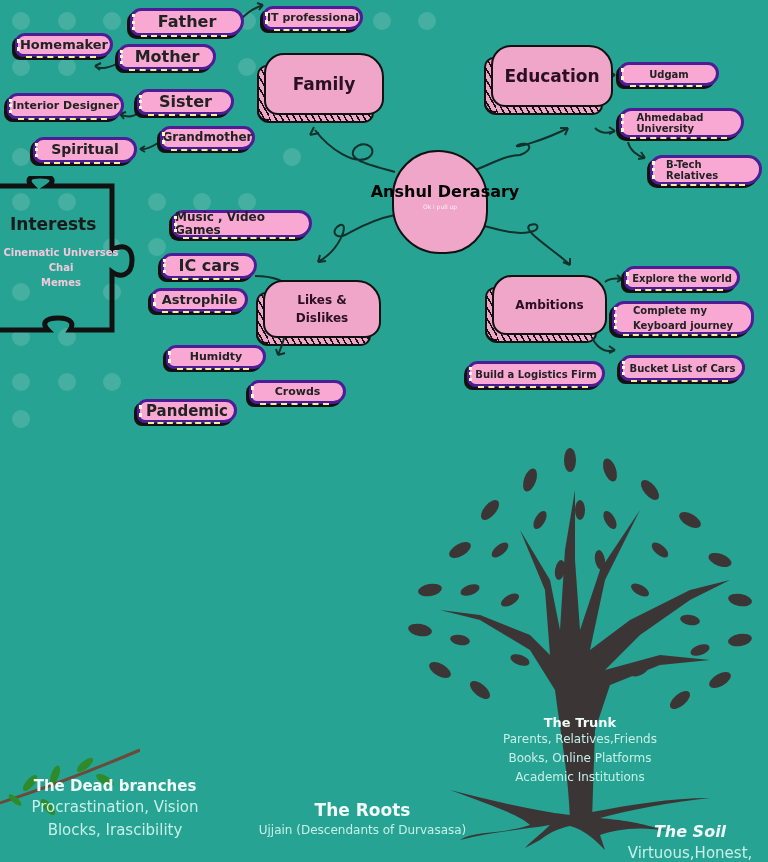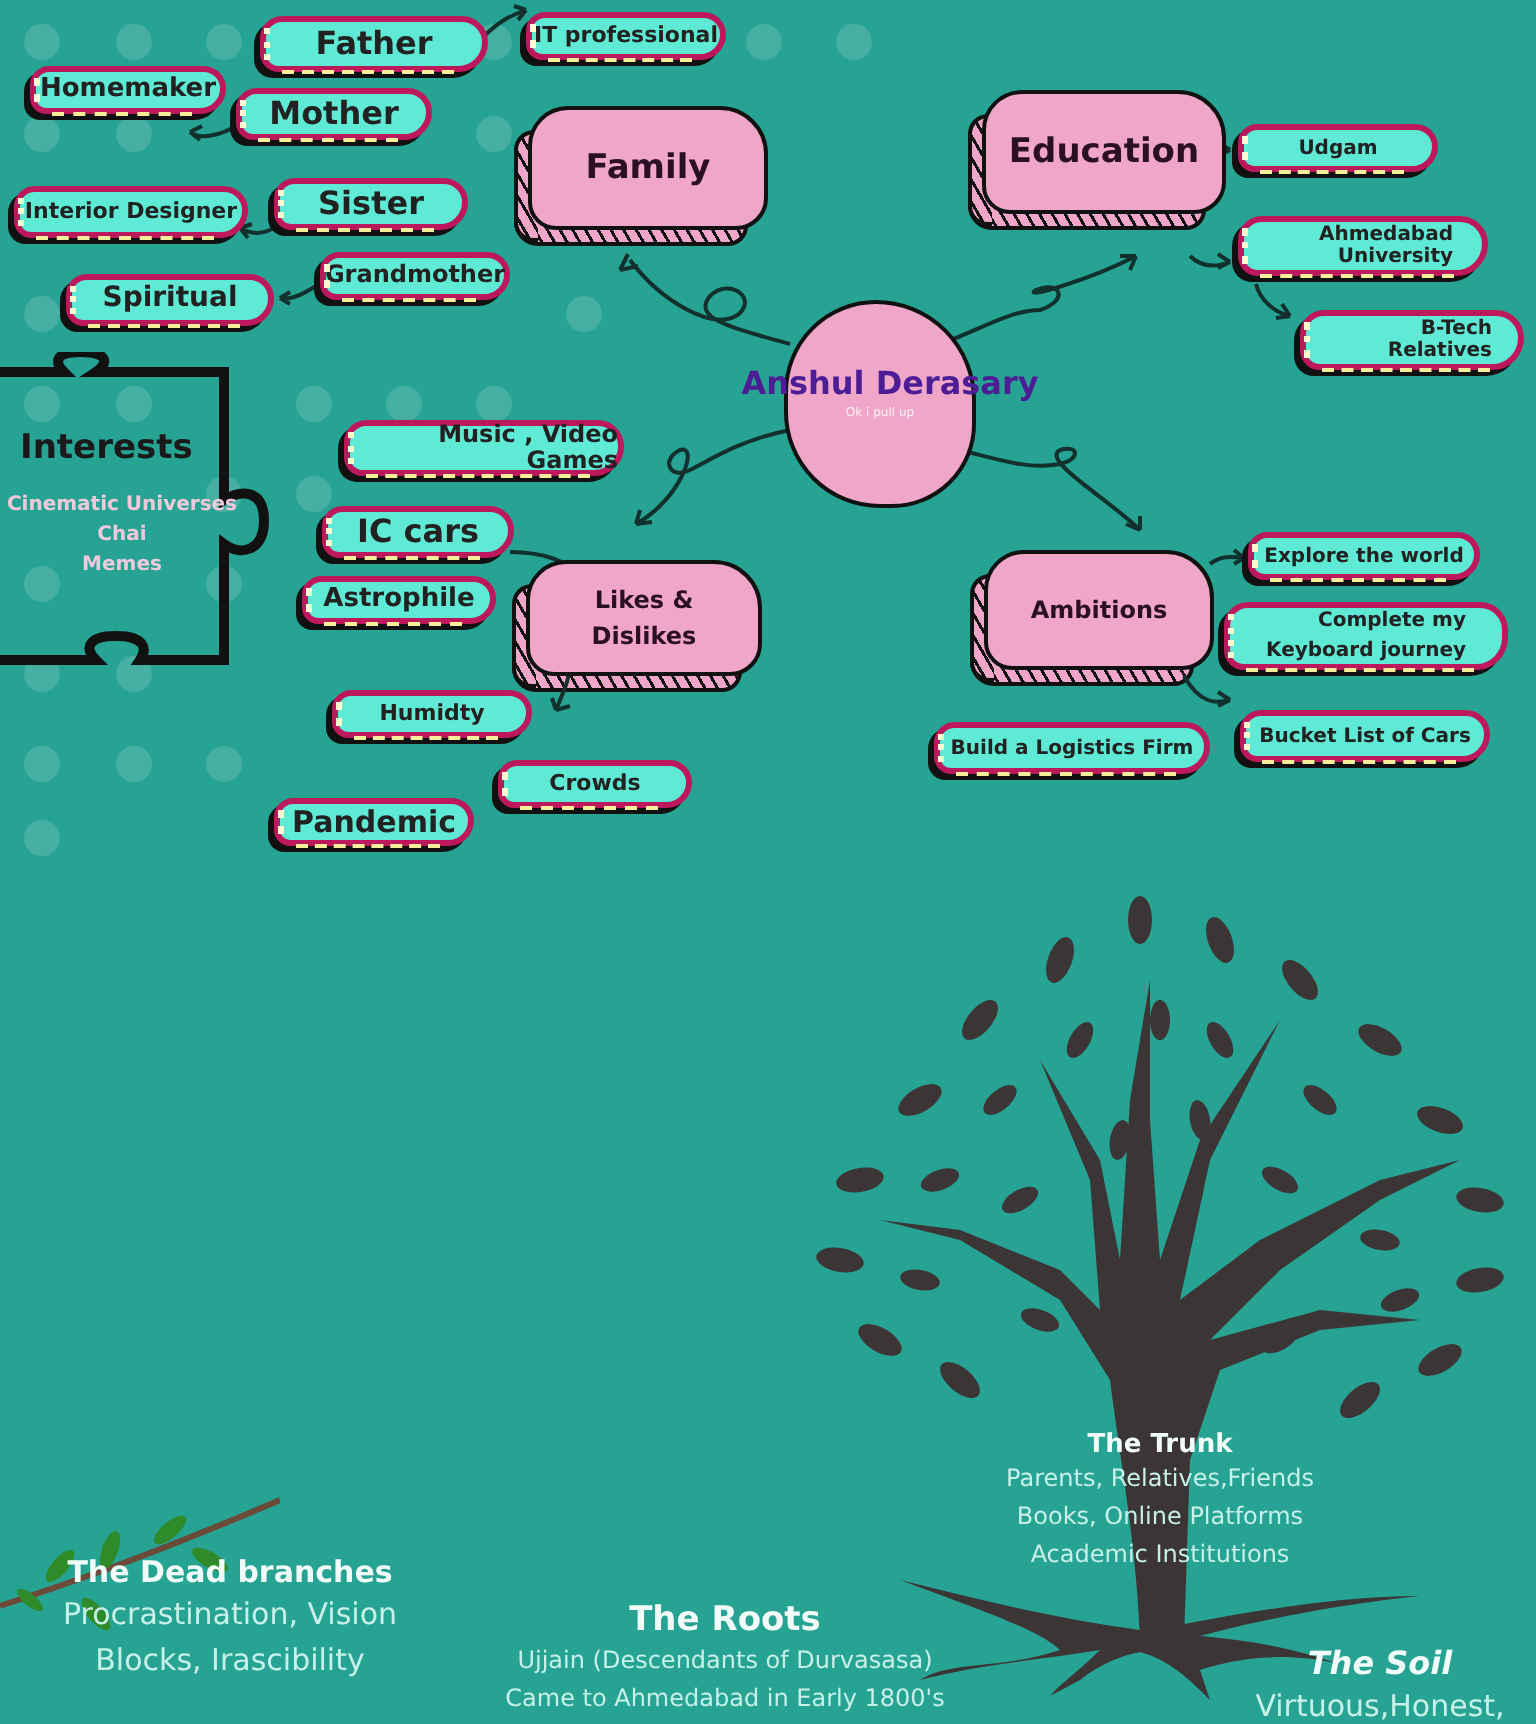--- a/index.html
+++ b/index.html
@@ -1,26 +1,26 @@
 <!DOCTYPE html>
 <html><head>
 <meta charset="utf-8">
 <style>
   html,body{margin:0;padding:0;}
   body{width:768px;height:862px;overflow:hidden;background:#27a393;position:relative;font-family:"DejaVu Sans","Liberation Sans",sans-serif;}
   .canvas{position:absolute;left:0;top:0;width:768px;height:862px;}
   .dot{position:absolute;width:18px;height:18px;border-radius:50%;background:rgba(255,255,255,0.14);}
-  .pill{position:absolute;background:#5eead4;border:3px solid #be185d;border-radius:12px 14px 16px 10px;box-shadow:-3px 3px 0 #111;display:flex;align-items:center;justify-content:center;text-align:right;font-weight:bold;color:#222;box-sizing:border-box;line-height:1.1;}
+  .pill{position:absolute;background:#f9a8d4;border:3px solid #4c1d95;border-radius:12px 14px 16px 10px;box-shadow:-3px 3px 0 #111;display:flex;align-items:center;justify-content:center;text-align:left;font-weight:bold;color:#222;box-sizing:border-box;line-height:1.1;}
   .pill::before{content:"";position:absolute;left:-1px;top:3px;bottom:3px;width:4px;border-left:3px dotted #fff8d0;}
   .pill::after{content:"";position:absolute;left:8px;right:14px;bottom:-4px;border-bottom:2px dashed #f7ee9c;}
   .node{position:absolute;background:#f0a6c9;border:2.5px solid #111;border-radius:20px 24px 16px 14px;display:flex;align-items:center;justify-content:center;text-align:center;font-weight:bold;color:#2a1020;box-sizing:border-box;}
   .node .hatch{position:absolute;left:-9px;bottom:-10px;right:8px;height:14px;border:2px solid #111;border-top:none;border-radius:0 0 10px 12px;background:repeating-linear-gradient(60deg,#f0a6c9 0 4px,#111 4px 5.5px);z-index:-1;}
   .node .hatch-l{position:absolute;left:-9px;top:10px;bottom:-8px;width:10px;border:2px solid #111;border-right:none;border-radius:10px 0 0 10px;background:repeating-linear-gradient(60deg,#f0a6c9 0 4px,#111 4px 5.5px);z-index:-1;}
   .center{position:absolute;left:392px;top:150px;width:92px;height:100px;border-radius:46px 50px 42px 48px;background:#f0a6c9;border:2.5px solid #111;}
-  .center-title{position:absolute;left:340px;top:182px;width:210px;text-align:center;color:#4c1d95;font-weight:bold;font-size:16px;}
+  .center-title{position:absolute;left:340px;top:182px;width:210px;text-align:center;color:#000000;font-weight:bold;font-size:16px;}
   .center-sub{position:absolute;left:400px;top:203px;width:80px;text-align:center;color:#fdf0f5;font-size:6px;}
   .puzzle{position:absolute;left:0;top:176px;}
   .interests-title{position:absolute;left:10px;top:214px;font-size:17px;font-weight:bold;color:#1a1a1a;}
   .interests-list{position:absolute;left:0;top:245px;width:122px;text-align:center;color:#f0c9dc;font-size:10px;font-weight:bold;line-height:15px;}
   .caption{position:absolute;text-align:center;color:#fff;}
   .caption .t{font-weight:bold;color:#f1fbf8;margin-top:44px;}
   .caption .b{color:#c7f0e8;}
   svg.lines{position:absolute;left:0;top:0;}
 </style>
 </head>
@@ -239,20 +239,19 @@
     <div class="b" style="font-size:12px;line-height:19px;">Academic Institutions</div>
   </div>
   <div class="caption" style="left:10px;top:733px;width:210px;">
     <div class="t" style="font-size:15px;">The Dead branches</div>
     <div class="b" style="font-size:15px;line-height:24px;">Procrastination, Vision</div>
     <div class="b" style="font-size:15px;line-height:22px;">Blocks, Irascibility</div>
   </div>
   <div class="caption" style="left:240px;top:756px;width:245px;">
     <div class="t" style="font-size:17px;">The Roots</div>
     <div class="b" style="font-size:12px;line-height:20px;">Ujjain (Descendants of Durvasasa)</div>
-    <div class="b" style="font-size:12px;line-height:18px;">Came to Ahmedabad in Early 1800's</div>
   </div>
   <div class="caption" style="left:615px;top:778px;width:150px;">
     <div class="t" style="font-size:16px;font-style:italic;">The Soil</div>
     <div class="b" style="font-size:15px;line-height:24px;">Virtuous,Honest,</div>
     <div class="b" style="font-size:15px;line-height:22px;">Perspicacious</div>
   </div>
 </div>
 
 </body></html>

